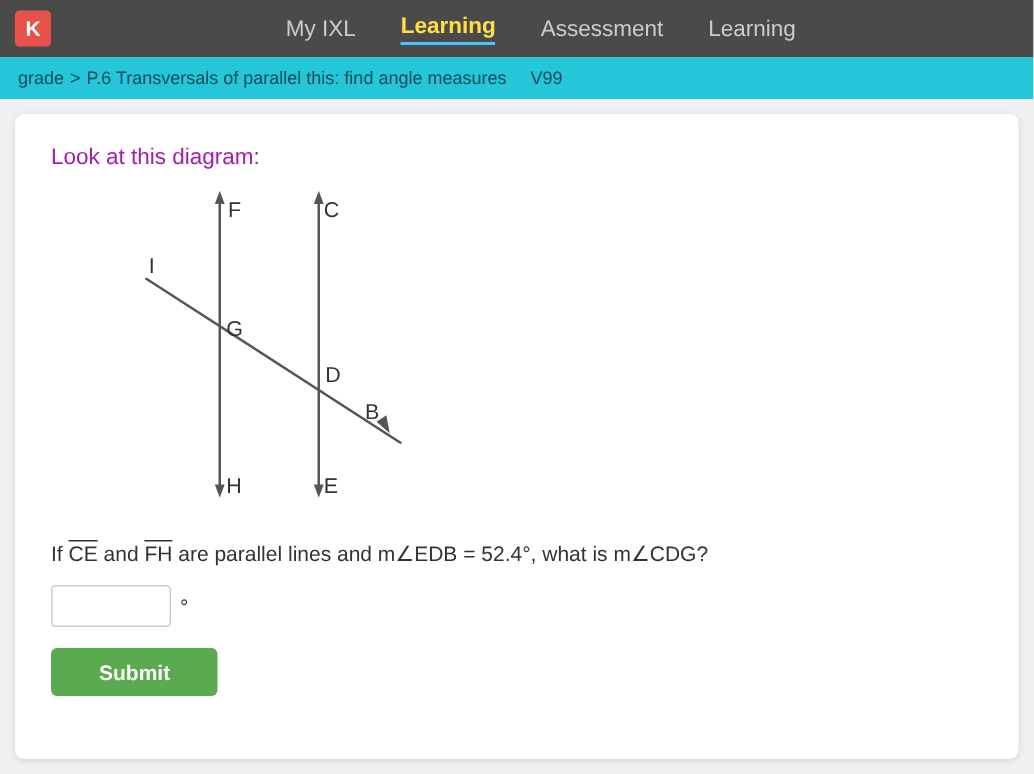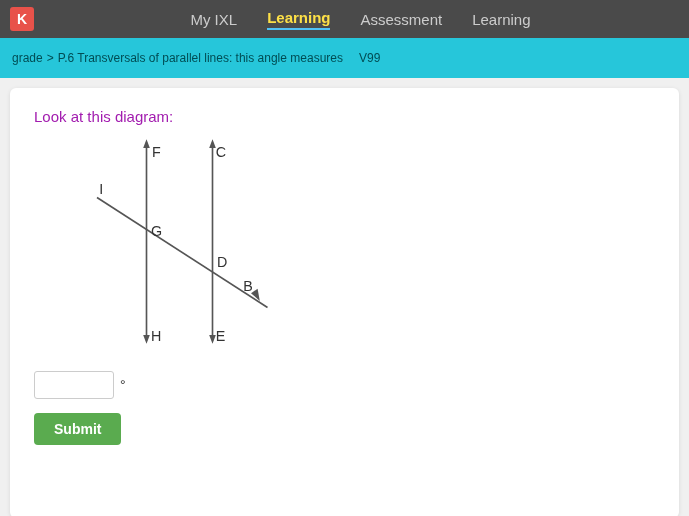--- a/index.html
+++ b/index.html
@@ -48,21 +48,21 @@
     .nav-link.active {
       color: #fde047;
       font-weight: bold;
       border-bottom: 2px solid #4fc3f7;
       padding-bottom: 2px;
     }
 
     
     .breadcrumb-bar {
       background: #26c6da;
-      height: 40px;
+      height: 28px;
       display: flex;
       align-items: center;
       padding: 0 12px;
       font-size: 12px;
       color: #004d54;
     }
     .breadcrumb-separator {
       margin: 0 4px;
     }
 
@@ -124,21 +124,21 @@
     .degree-symbol {
       font-size: 14px;
       color: #333;
     }
 
     .submit-btn {
       background: #5aab4f;
       color: white;
       border: none;
       border-radius: 4px;
-      padding: 8px 20px;
+      padding: 8px 32px;
       font-size: 14px;
       font-weight: bold;
       cursor: pointer;
     }
 
     
     .overline {
       text-decoration: overline;
     }
   </style>
@@ -153,21 +153,21 @@
     <span class="nav-link">My IXL</span>
     <span class="nav-link active">Learning</span>
     <span class="nav-link">Assessment</span>
     <span class="nav-link">Learning</span>
   </div>
 </div>
 
 <div class="breadcrumb-bar">
   <span>grade</span>
   <span class="breadcrumb-separator">&gt;</span>
-  <span>P.6 Transversals of parallel lines: this angle measures</span>
+  <span>P.6 Transversals of parallel this: find angle measures</span>
   <span style="margin-left:16px">V99</span>
 </div>
 
 <div class="main-content">
   <div class="card">
 
     <div class="problem-title">Look at this diagram:</div>
 
     
     <div class="diagram-area">
@@ -199,20 +199,25 @@
 
         <text x="79" y="185" font-size="13" fill="#333">H</text>
 
         <text x="138" y="185" font-size="13" fill="#333">E</text>
 
         <polygon points="178,149 170,142 176,138" fill="#555"></polygon>
       </svg>
     </div>
 
     
+    <div class="question-text">
+      If <span class="overline">CE</span>
+      and <span class="overline">FH</span>
+      are parallel lines and m∠EDB = 52.4°, what is m∠CDG?
+    </div>
 
     
     <div class="answer-row">
       <input type="text" class="answer-input" placeholder="" style="">
       <span class="degree-symbol">°</span>
     </div>
 
     
     <button class="submit-btn">Submit</button>
 

